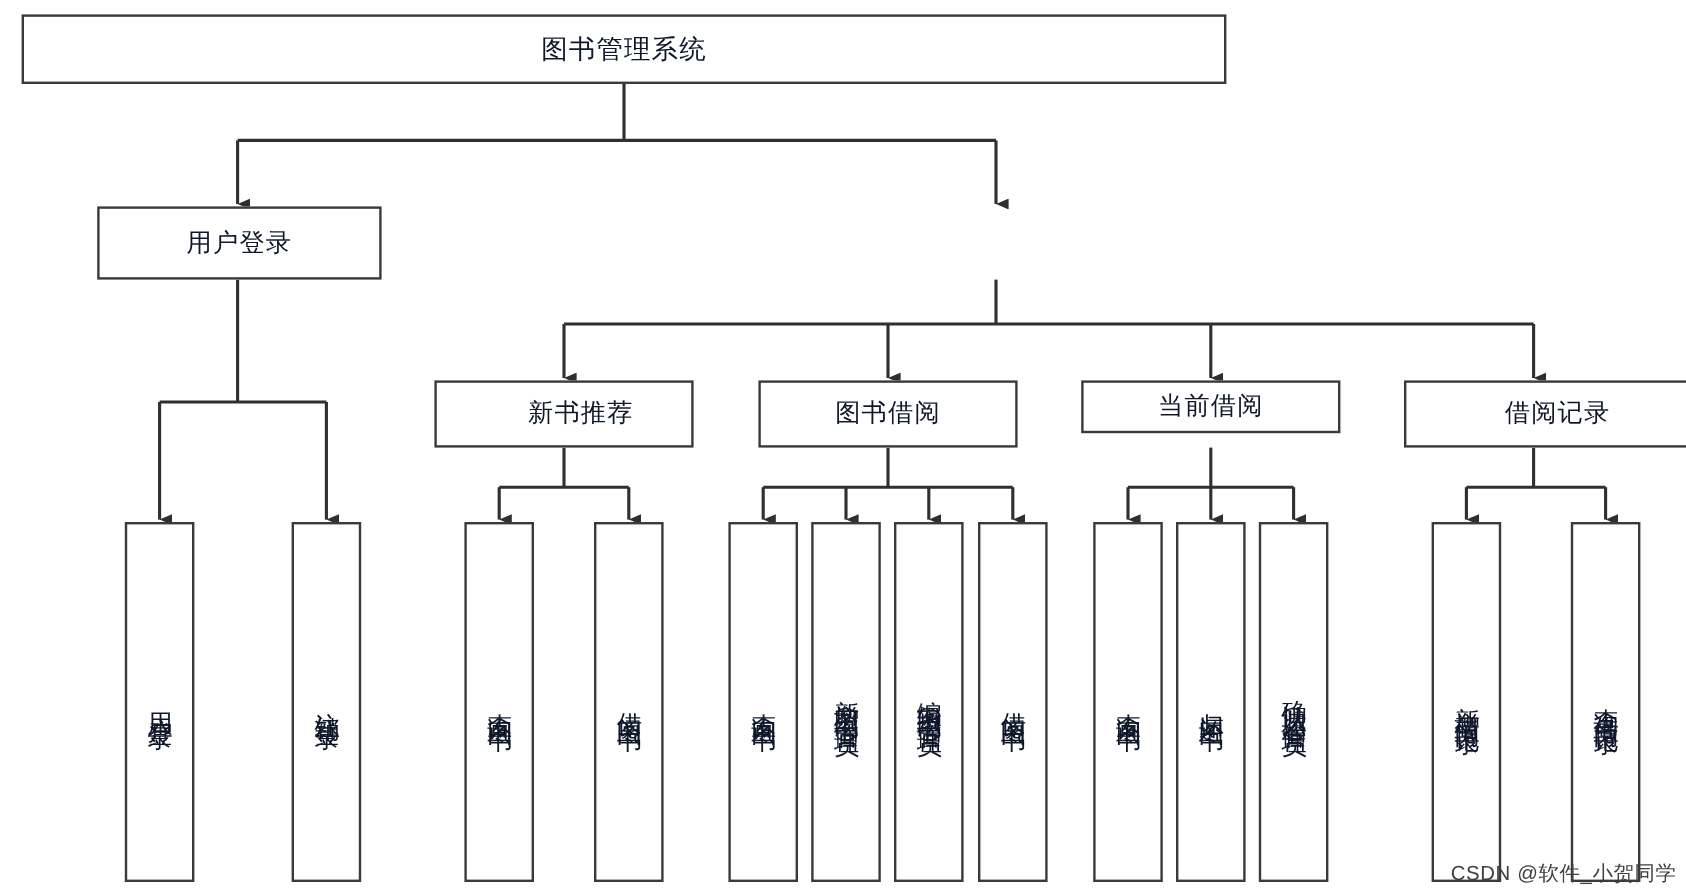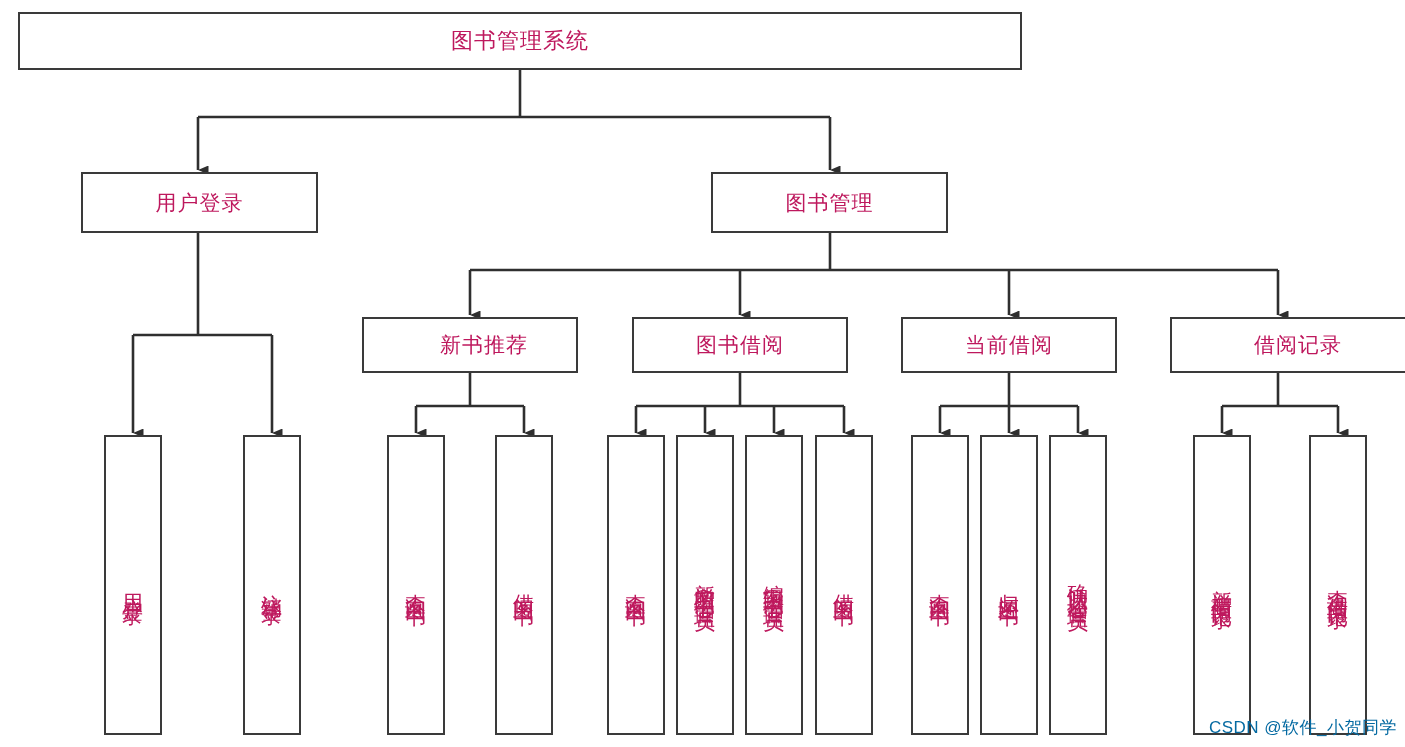--- a/index.html
+++ b/index.html
@@ -27,21 +27,21 @@
     pointer-events: none;
   }
   .node {
     position: absolute;
     box-sizing: border-box;
     background: #ffffff;
     border: 2px solid #3a3a3a;
     display: flex;
     align-items: center;
     justify-content: center;
-    color: #be185d;
+    color: #0f172a;
     z-index: 2;
   }
   .node-h {
     font-size: 21px;
     letter-spacing: 1px;
     line-height: 1.1;
     white-space: nowrap;
   }
   .node-root {
     font-size: 22px;
@@ -60,21 +60,21 @@
   .node-v span {
     writing-mode: vertical-rl;
     text-orientation: upright;
     display: block;
   }
   #watermark {
     position: absolute;
     right: 8px;
     bottom: 8px;
     font-size: 17px;
-    color: #0369a1;
+    color: #404040;
     letter-spacing: 0.5px;
     z-index: 5;
     white-space: nowrap;
     font-family: "Liberation Sans", "DejaVu Sans", sans-serif;
   }
 </style>
 </head>
 <body>
 
 <div id="diagram-canvas">
@@ -130,33 +130,30 @@
   </svg>
 
   <div class="node node-h node-root" style="left:18px; top:12px; width:1004px; height:58px;">
     <span>图书管理系统</span>
   </div>
 
   <div class="node node-h" style="left:81px; top:172px; width:237px; height:61px;">
     <span>用户登录</span>
   </div>
 
-  <div class="node node-h" style="left:711px; top:172px; width:237px; height:61px;">
-    <span>图书管理</span>
-  </div>
 
   <div class="node node-h" style="left:362px; top:317px; width:216px; height:56px;padding-left:28px;">
     <span>新书推荐</span>
   </div>
 
   <div class="node node-h" style="left:632px; top:317px; width:216px; height:56px;text-align:right;">
     <span>图书借阅</span>
   </div>
 
-  <div class="node node-h" style="left:901px; top:317px; width:216px; height:56px;">
+  <div class="node node-h" style="left:901px; top:317px; width:216px; height:44px;">
     <span>当前借阅</span>
   </div>
 
   <div class="node node-h" style="left:1170px; top:317px; width:256px; height:56px;">
     <span>借阅记录</span>
   </div>
 
   <div class="node node-v" style="left:104px; top:435px; width:58px; height:300px;">
     <span>用户登录</span>
   </div>

